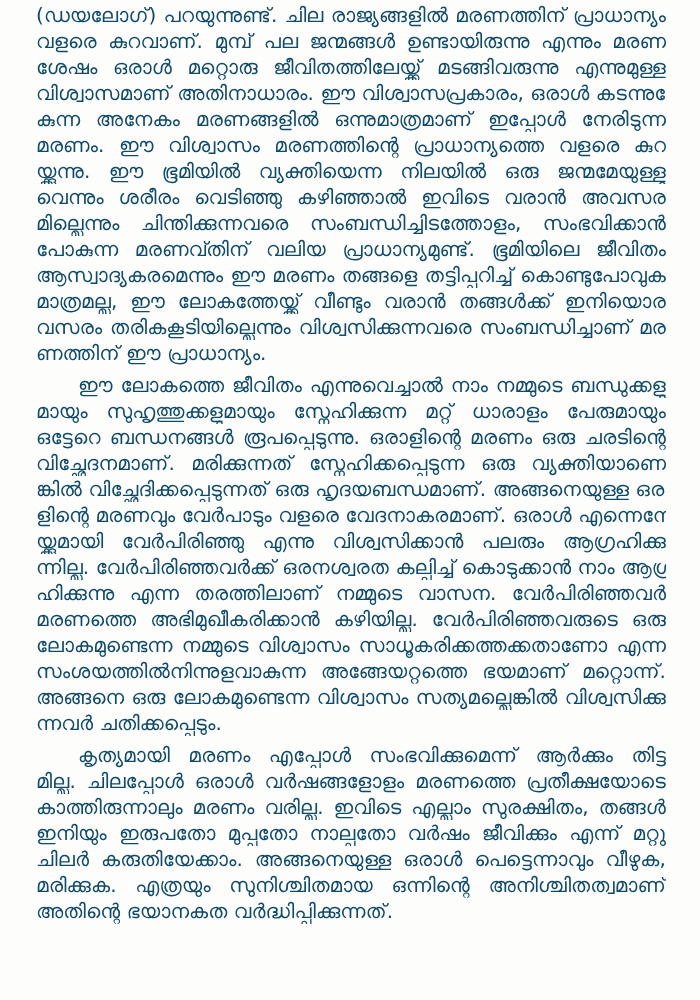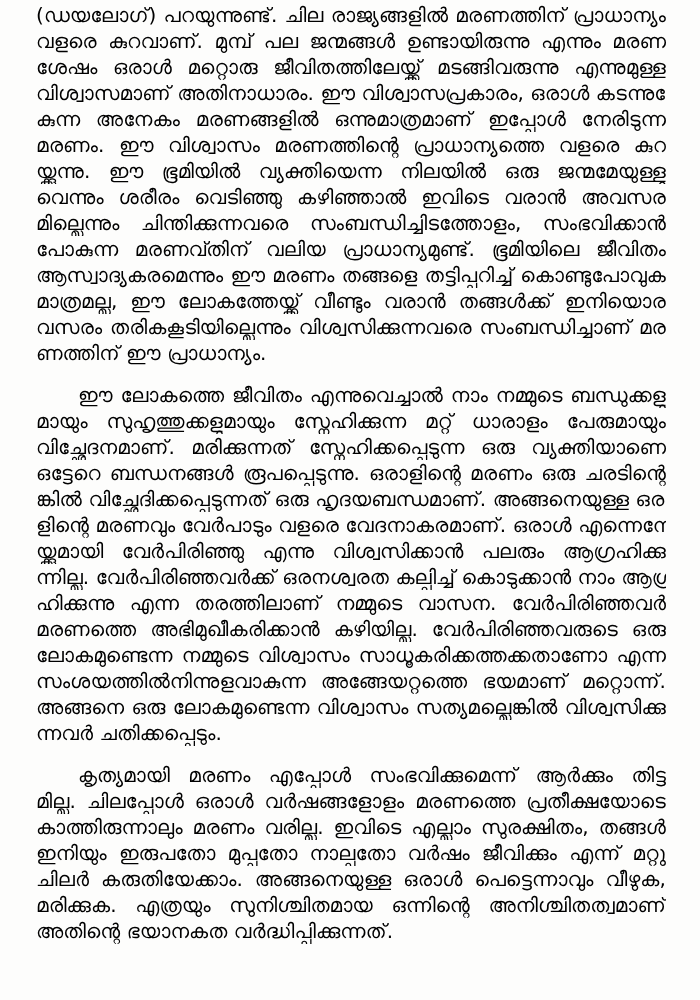--- a/index.html
+++ b/index.html
@@ -19,21 +19,21 @@
     height: 1000px;
     padding: 2px 34px 0 36px;
     background: #fdfdfc;
     color: #262626;
   }
   .para {
     margin: 0;
     padding: 0;
   }
   .para + .para {
-    margin-top: 16px;
+    margin-top: 6px;
   }
   .line {
     font-size: 20px;
     line-height: 26px;
     height: 26px;
     white-space: nowrap;
     text-align: justify;
     text-align-last: justify;
     -moz-text-align-last: justify;
     letter-spacing: 0.1px;
@@ -43,43 +43,43 @@
     text-align-last: left;
     -moz-text-align-last: left;
   }
   .line.indent {
     text-indent: 42px;
   }
 </style>
 </head>
 <body>
 
-<main class="page" style="color: #000000; background: rgb(253, 253, 252);">
+<main class="page" style="color: #0c4a6e; background: rgb(253, 253, 252);">
   <div id="text-root">
       <div class="para">
         <div class="line">(ഡയലോഗ്) പറയുന്നുണ്ട്. ചില രാജ്യങ്ങളിൽ മരണത്തിന് പ്രാധാന്യം</div>
         <div class="line">വളരെ കുറവാണ്. മുമ്പ് പല ജന്മങ്ങൾ ഉണ്ടായിരുന്നു എന്നും മരണ</div>
         <div class="line">ശേഷം ഒരാൾ മറ്റൊരു ജീവിതത്തിലേയ്ക്ക് മടങ്ങിവരുന്നു എന്നുമുള്ള</div>
         <div class="line">വിശ്വാസമാണ് അതിനാധാരം. ഈ വിശ്വാസപ്രകാരം, ഒരാൾ കടന്നുപോ</div>
         <div class="line">കുന്ന അനേകം മരണങ്ങളിൽ ഒന്നുമാത്രമാണ് ഇപ്പോൾ നേരിടുന്ന</div>
         <div class="line">മരണം. ഈ വിശ്വാസം മരണത്തിന്റെ പ്രാധാന്യത്തെ വളരെ കുറ</div>
         <div class="line">യ്ക്കുന്നു. ഈ ഭൂമിയിൽ വ്യക്തിയെന്ന നിലയിൽ ഒരു ജന്മമേയുള്ളു</div>
         <div class="line">വെന്നും ശരീരം വെടിഞ്ഞു കഴിഞ്ഞാൽ ഇവിടെ വരാൻ അവസര</div>
         <div class="line">മില്ലെന്നും ചിന്തിക്കുന്നവരെ സംബന്ധിച്ചിടത്തോളം, സംഭവിക്കാൻ</div>
         <div class="line">പോകുന്ന മരണവ്തിന് വലിയ പ്രാധാന്യമുണ്ട്. ഭൂമിയിലെ ജീവിതം</div>
         <div class="line">ആസ്വാദ്യകരമെന്നും ഈ മരണം തങ്ങളെ തട്ടിപ്പറിച്ച് കൊണ്ടുപോവുക</div>
         <div class="line">മാത്രമല്ല, ഈ ലോകത്തേയ്ക്ക് വീണ്ടും വരാൻ തങ്ങൾക്ക് ഇനിയൊര</div>
         <div class="line">വസരം തരികകൂടിയില്ലെന്നും വിശ്വസിക്കുന്നവരെ സംബന്ധിച്ചാണ് മര</div>
         <div class="line para-end">ണത്തിന് ഈ പ്രാധാന്യം.</div>
       </div>
       <div class="para">
         <div class="line indent">ഈ ലോകത്തെ ജീവിതം എന്നുവെച്ചാൽ നാം നമ്മുടെ ബന്ധുക്കളു</div>
         <div class="line">മായും സുഹൃത്തുക്കളുമായും സ്നേഹിക്കുന്ന മറ്റ് ധാരാളം പേരുമായും</div>
+        <div class="line">ഒട്ടേറെ ബന്ധനങ്ങൾ രൂപപ്പെടുന്നു. ഒരാളിന്റെ മരണം ഒരു ചരടിന്റെ</div>
         <div class="line">വിച്ഛേദനമാണ്. മരിക്കുന്നത് സ്നേഹിക്കപ്പെടുന്ന ഒരു വ്യക്തിയാണെ</div>
-        <div class="line">ഒട്ടേറെ ബന്ധനങ്ങൾ രൂപപ്പെടുന്നു. ഒരാളിന്റെ മരണം ഒരു ചരടിന്റെ</div>
         <div class="line">ങ്കിൽ വിച്ഛേദിക്കപ്പെടുന്നത് ഒരു ഹൃദയബന്ധമാണ്. അങ്ങനെയുള്ള ഒരാ</div>
         <div class="line">ളിന്റെ മരണവും വേർപാടും വളരെ വേദനാകരമാണ്. ഒരാൾ എന്നെന്നേ</div>
         <div class="line">യ്ക്കുമായി വേർപിരിഞ്ഞു എന്നു വിശ്വസിക്കാൻ പലരും ആഗ്രഹിക്കു</div>
         <div class="line">ന്നില്ല. വേർപിരിഞ്ഞവർക്ക് ഒരനശ്വരത കല്പിച്ച് കൊടുക്കാൻ നാം ആഗ്ര</div>
         <div class="line">ഹിക്കുന്നു എന്ന തരത്തിലാണ് നമ്മുടെ വാസന. വേർപിരിഞ്ഞവർ</div>
         <div class="line">മരണത്തെ അഭിമുഖീകരിക്കാൻ കഴിയില്ല. വേർപിരിഞ്ഞവരുടെ ഒരു</div>
         <div class="line">ലോകമുണ്ടെന്ന നമ്മുടെ വിശ്വാസം സാധൂകരിക്കത്തക്കതാണോ എന്ന</div>
         <div class="line">സംശയത്തിൽനിന്നുളവാകുന്ന അങ്ങേയറ്റത്തെ ഭയമാണ് മറ്റൊന്ന്.</div>
         <div class="line">അങ്ങനെ ഒരു ലോകമുണ്ടെന്ന വിശ്വാസം സത്യമല്ലെങ്കിൽ വിശ്വസിക്കു</div>
         <div class="line para-end">ന്നവർ ചതിക്കപ്പെടും.</div>

